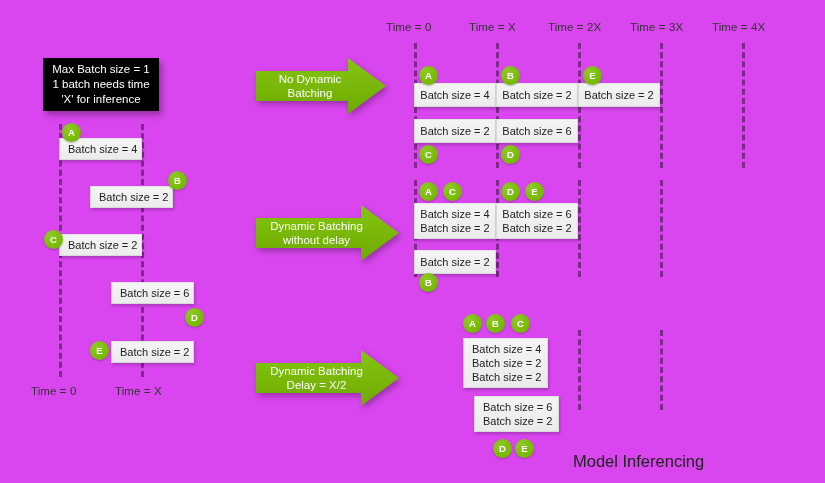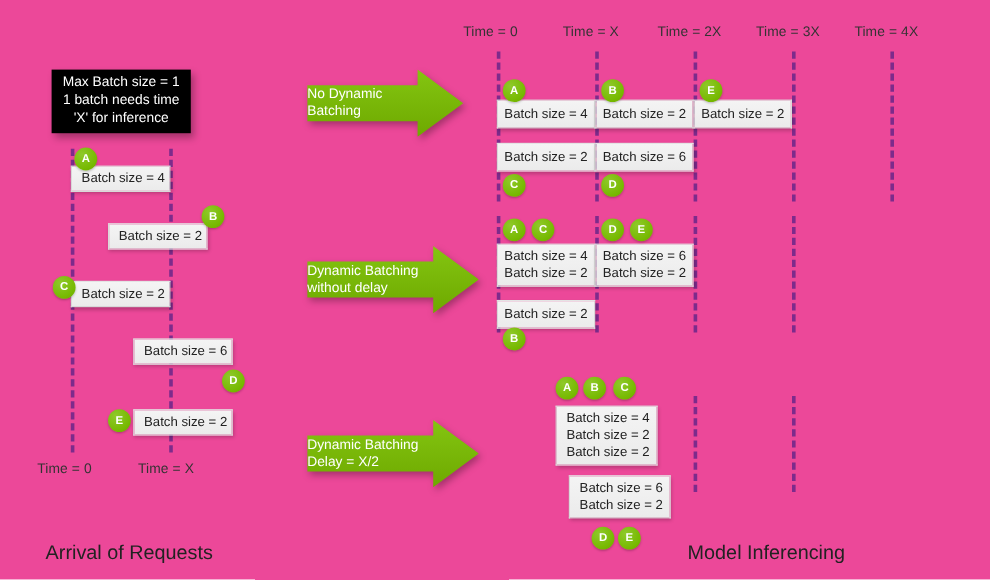--- a/index.html
+++ b/index.html
@@ -5,21 +5,21 @@
 <style>
   html,body{margin:0;padding:0;background:#ffffff;}
   body{
     font-family:"Liberation Sans","DejaVu Sans",sans-serif;
     -webkit-font-smoothing:antialiased;
   }
   #stage{
     position:relative;
     width:825px;
     height:483px;
-    background:#ec4899;
+    background:#d946ef;
     overflow:hidden;
   }
 
   
   .tline{
     position:absolute;
     width:0;
     border-left:3px dashed #7b2f8e;
     border-left-color:#7d2b8b;
   }
@@ -92,21 +92,21 @@
     position:absolute;
     filter:drop-shadow(2px 3px 3px rgba(0,0,0,0.30));
   }
   .arrow svg{display:block;}
   .arrow .atext{
     position:absolute;
     left:0;top:0;
     width:100%;height:100%;
     display:flex;
     flex-direction:column;
-    align-items:flex-start;
+    align-items:center;
     justify-content:center;
     color:#ffffff;
     font-size:11.5px;
     pointer-events:none;
     padding-right:22px;
     box-sizing:border-box;
   }
   .arrow .atext span{display:block;line-height:14px;white-space:nowrap;}
 
   
@@ -280,18 +280,17 @@
   <div class="badge" style="left:486px;top:314px;">B</div>
   <div class="badge" style="left:511px;top:314px;">C</div>
 
   <div class="batchbox left" style="left:474px;top:396px;width:85px;height:36px;">
     <span>Batch size = 6</span>
     <span>Batch size = 2</span>
   </div>
   <div class="badge" style="left:493px;top:439px;">D</div>
   <div class="badge" style="left:515px;top:439px;">E</div>
 
-  <div class="caption" style="left:38px;top:452px;">Arrival of Requests</div>
 
 
   <div class="caption" style="left:573px;top:452px;">Model Inferencing</div>
 
 </div>
 
 </body></html>

